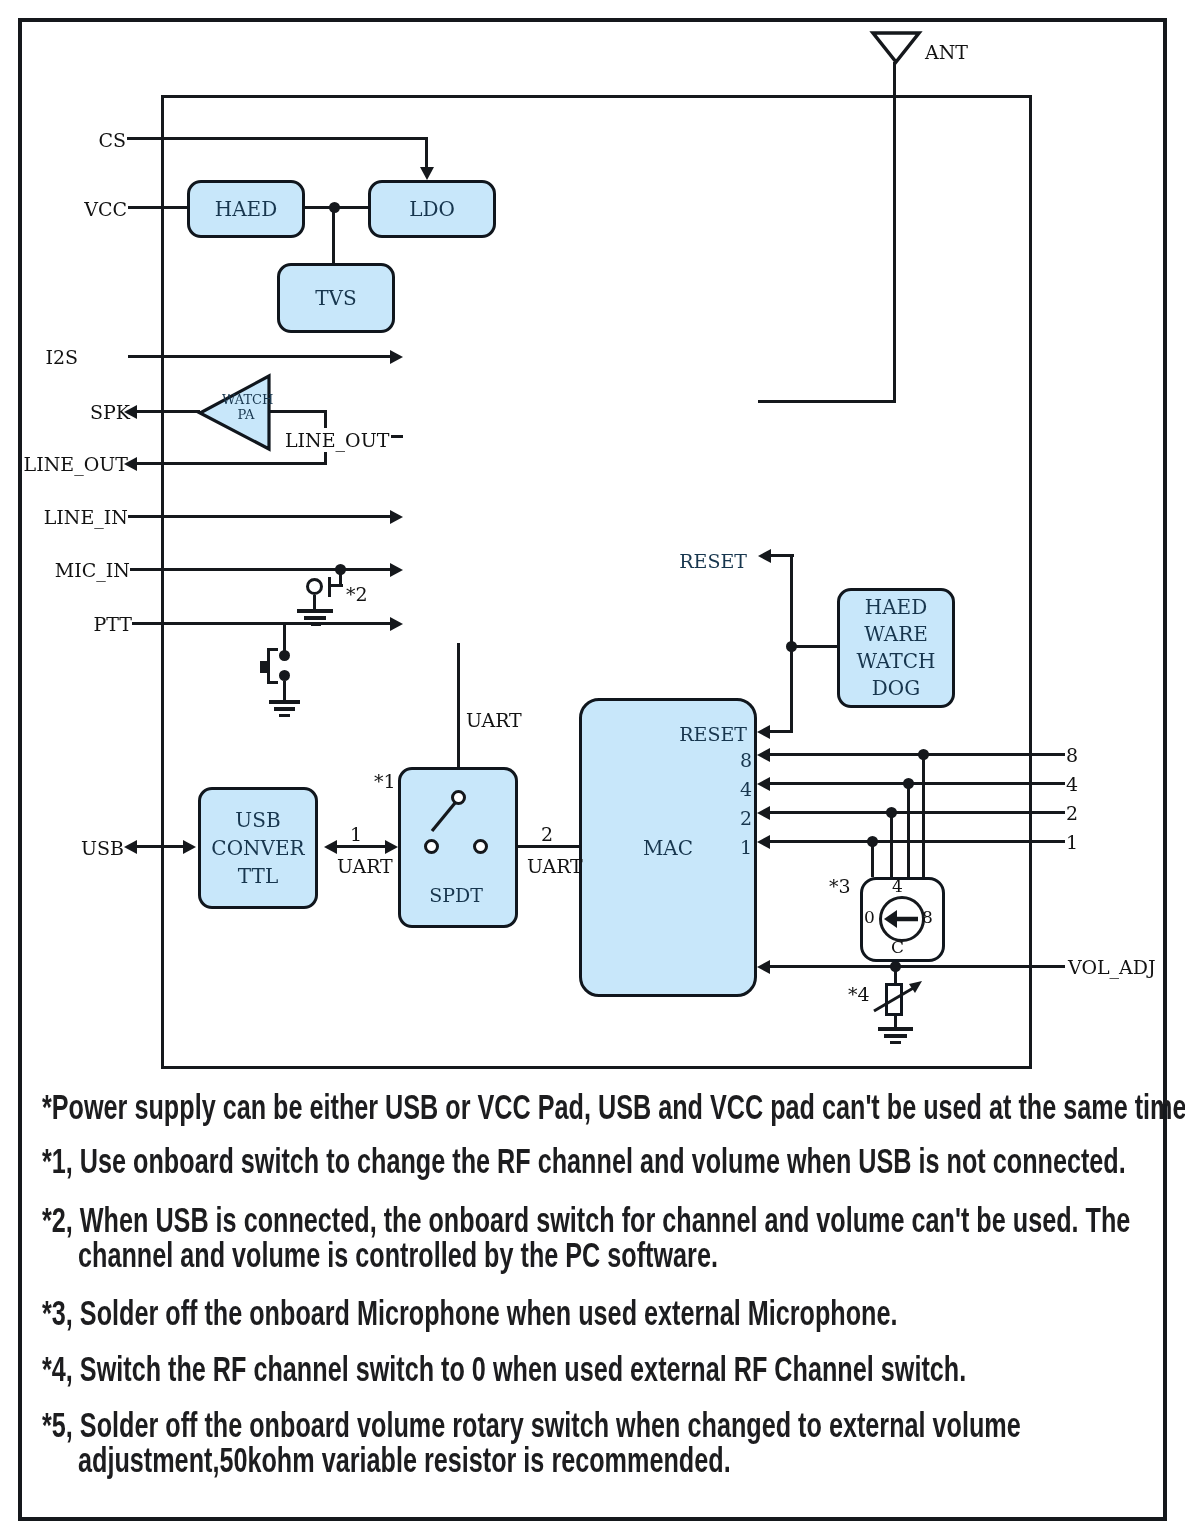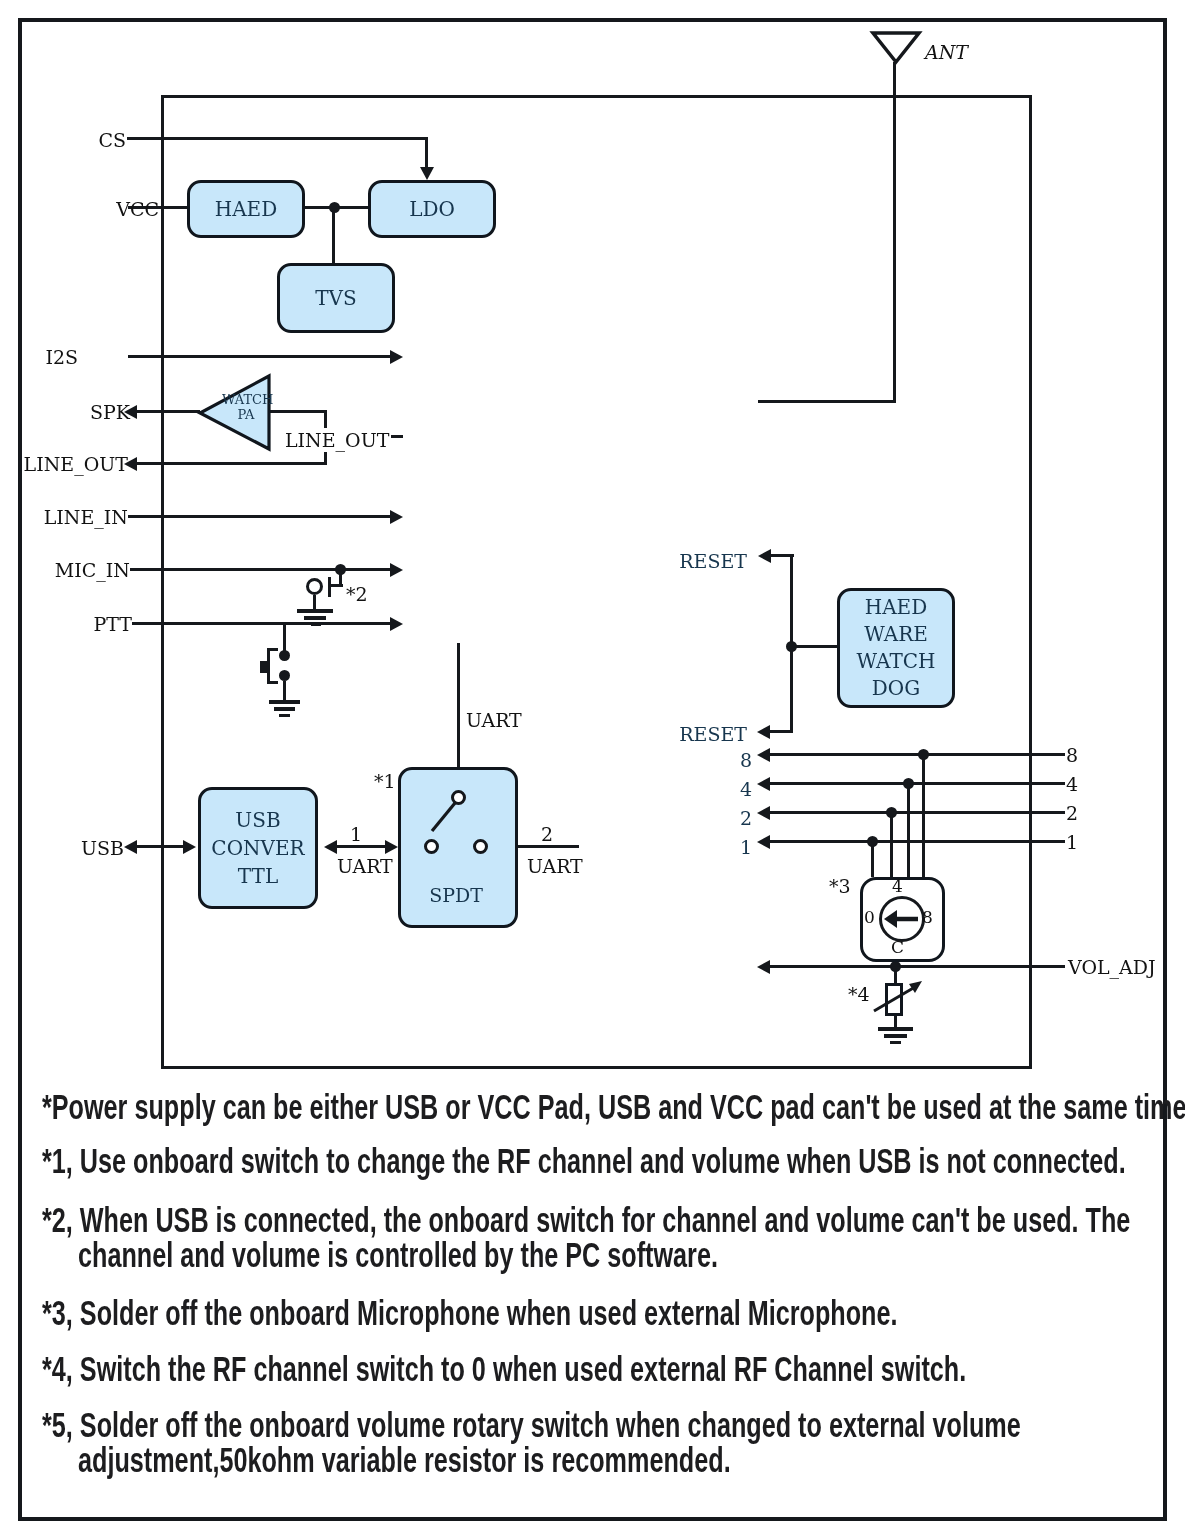--- a/index.html
+++ b/index.html
@@ -146,20 +146,23 @@
     <span>TVS</span>
   </div>
 
   <div class="lbl inblk" style="right:438px;top:549px;">RESET</div>
 
   <div class="blk" style="left:837px;top:588px;width:118px;height:120px;line-height:27px;text-align:center;">
     <div>HAED WARE</div>
     <div>WATCH DOG</div>
   </div>
 
+  <div class="blk big" style="left:579px;top:698px;width:178px;height:299px;">
+    <span>MAC</span>
+  </div>
   <div class="lbl inblk" style="right:438px;top:722px;">RESET</div>
   <div class="lbl inblk" style="right:433px;top:748px;">8</div>
   <div class="lbl inblk" style="right:433px;top:777px;">4</div>
   <div class="lbl inblk" style="right:433px;top:806px;">2</div>
   <div class="lbl inblk" style="right:433px;top:835px;">1</div>
 
   <div class="blk" style="left:198px;top:787px;width:120px;height:122px;line-height:28px;">
     <div>USB</div>
     <div>CONVER</div>
     <div>TTL</div>
@@ -188,30 +191,30 @@
 
   <div class="blk white" style="left:885px;top:983px;width:18px;height:33px;border-radius:0;border-width:3px;"></div>
   <svg class="svgabs" style="left:868px;top:978px;z-index:5;" width="60" height="40" viewBox="0 0 60 40">
     <line x1="6" y1="33" x2="47" y2="9" stroke="#15181c" stroke-width="3"></line>
     <polygon points="54,3 41,6 47,15" fill="#15181c"></polygon>
   </svg>
 
   <div class="circ" style="left:306px;top:578px;width:17px;height:17px;"></div>
 
   <div class="lbl" style="right:1059px;top:128px;">CS</div>
-  <div class="lbl" style="right:1026px;top:197px;">VCC</div>
+  <div class="lbl" style="right:1058px;top:197px;">VCC</div>
   <div class="lbl" style="right:1107px;top:345px;">I2S</div>
   <div class="lbl" style="right:1055px;top:400px;">SPK</div>
   <div class="lbl" style="right:1057px;top:452px;">LINE_OUT</div>
   <div class="lbl" style="right:1057px;top:505px;">LINE_IN</div>
   <div class="lbl" style="right:1055px;top:558px;">MIC_IN</div>
   <div class="lbl" style="right:1053px;top:612px;">PTT</div>
   <div class="lbl" style="right:1061px;top:836px;">USB</div>
 
-  <div class="lbl" style="left:925px;top:40px;font-style:italic;">ANT</div>
+  <div class="lbl" style="left:925px;top:40px;">ANT</div>
   <div class="lbl bgw" style="left:283px;top:428px;">LINE_OUT</div>
   <div class="lbl" style="left:466px;top:708px;">UART</div>
   <div class="lbl" style="left:350px;top:822px;">1</div>
   <div class="lbl" style="left:337px;top:854px;">UART</div>
   <div class="lbl" style="left:541px;top:822px;">2</div>
   <div class="lbl" style="left:527px;top:854px;">UART</div>
   <div class="lbl" style="left:1068px;top:955px;">VOL_ADJ</div>
 
   <div class="lbl" style="left:1066px;top:743px;">8</div>
   <div class="lbl" style="left:1066px;top:772px;">4</div>

